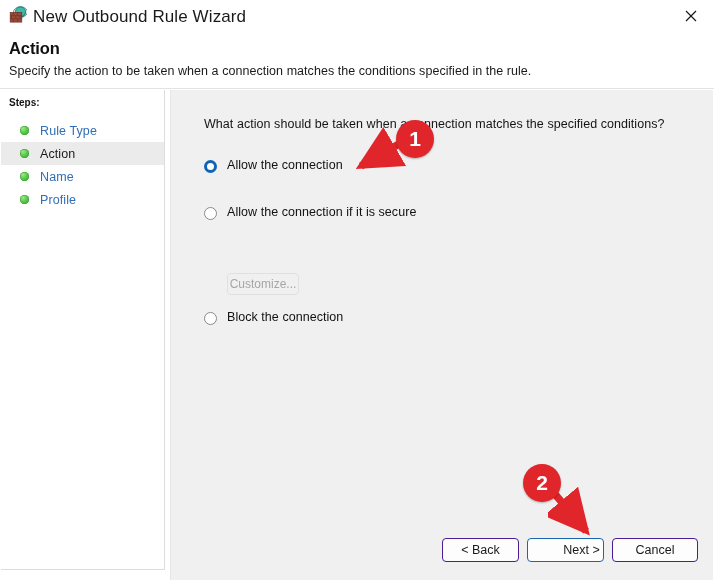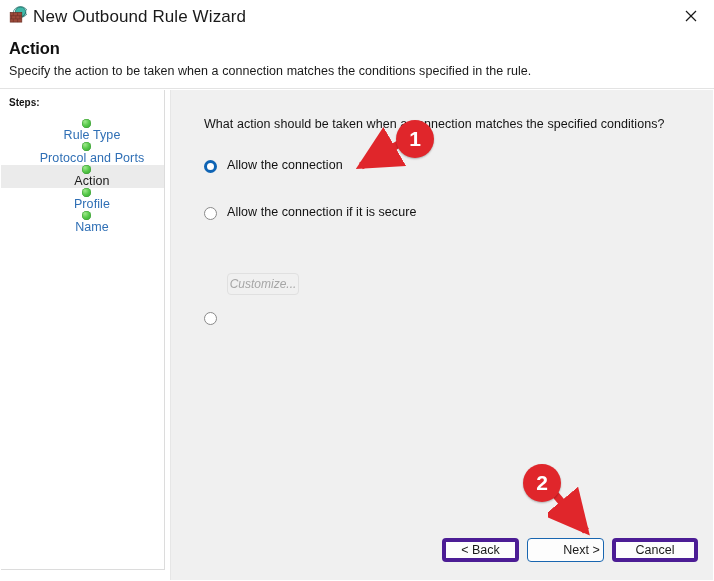--- a/index.html
+++ b/index.html
@@ -109,21 +109,20 @@
     left: 0; top: 29px;
     width: 163px;
   }
   .step-row {
     position: relative;
     height: 23px;
     display: flex;
     align-items: center;
     padding-left: 19px;
     box-sizing: border-box;
-    flex-direction: column;
   }
   .step-row.active {
     background: #ebebeb;
   }
   .step-bullet {
     width: 9px;
     height: 9px;
     border-radius: 50%;
     margin-right: 11px;
     flex: 0 0 auto;
@@ -211,29 +210,28 @@
     border: 1px solid #e0e0e0;
     border-radius: 4px;
     color: #a6a6a6;
     font-size: 12px;
     font-family: "Liberation Sans", sans-serif;
     display: flex;
     align-items: center;
     justify-content: center;
     box-sizing: border-box;
     cursor: default;
-    font-style: italic;
   }
 
   
   .footer-btn {
     position: absolute;
     height: 24px;
     background: #fdfdfd;
-    border: 4px solid #4c1d95;
+    border: 1px solid #4c1d95;
     border-radius: 4px;
     font-size: 12.5px;
     font-family: "Liberation Sans", sans-serif;
     color: #1a1a1a;
     display: flex;
     align-items: center;
     justify-content: center;
     box-sizing: border-box;
     cursor: default;
   }
@@ -301,35 +299,31 @@
     <div class="header-sub">Specify the action to be taken when a connection matches the conditions specified in the rule.</div>
   </div>
 
   <div class="sidebar">
     <div class="steps-label">Steps:</div>
     <div class="steps-list">
       <div class="step-row">
         <span class="step-bullet"></span>
         <span class="step-label">Rule Type</span>
       </div>
-      <div class="step-row">
-        <span class="step-bullet"></span>
-        <span class="step-label">Protocol and Ports</span>
-      </div>
       <div class="step-row active">
         <span class="step-bullet"></span>
         <span class="step-label">Action</span>
       </div>
       <div class="step-row">
         <span class="step-bullet"></span>
-        <span class="step-label">Profile</span>
+        <span class="step-label">Name</span>
       </div>
       <div class="step-row">
         <span class="step-bullet"></span>
-        <span class="step-label">Name</span>
+        <span class="step-label">Profile</span>
       </div>
     </div>
   </div>
 
   <div class="content">
 
     <div class="question">What action should be taken when a connection matches the specified conditions?</div>
 
     <div class="option" style="top:68px;">
       <div class="option-head">
@@ -343,20 +337,21 @@
         <span class="radio"></span>
         <span class="option-title">Allow the connection if it is secure</span>
       </div>
     </div>
 
     <div class="customize-btn" style="top:183px;">Customize...</div>
 
     <div class="option" style="top:220px;">
       <div class="option-head">
         <span class="radio"></span>
+        <span class="option-title">Block the connection</span>
       </div>
     </div>
 
     <div class="footer-btn" style="left:271px; top:448px; width:77px;">&lt; Back</div>
     <div class="footer-btn default" style="left:356px; top:448px; width:77px;padding-left:32px;">Next &gt;</div>
     <div class="footer-btn" style="left:441px; top:448px; width:86px;">Cancel</div>
   </div>
 
   <svg class="anno-arrow" style="left:345px; top:125px;" width="90" height="55" viewBox="0 0 90 55">
     <defs>

